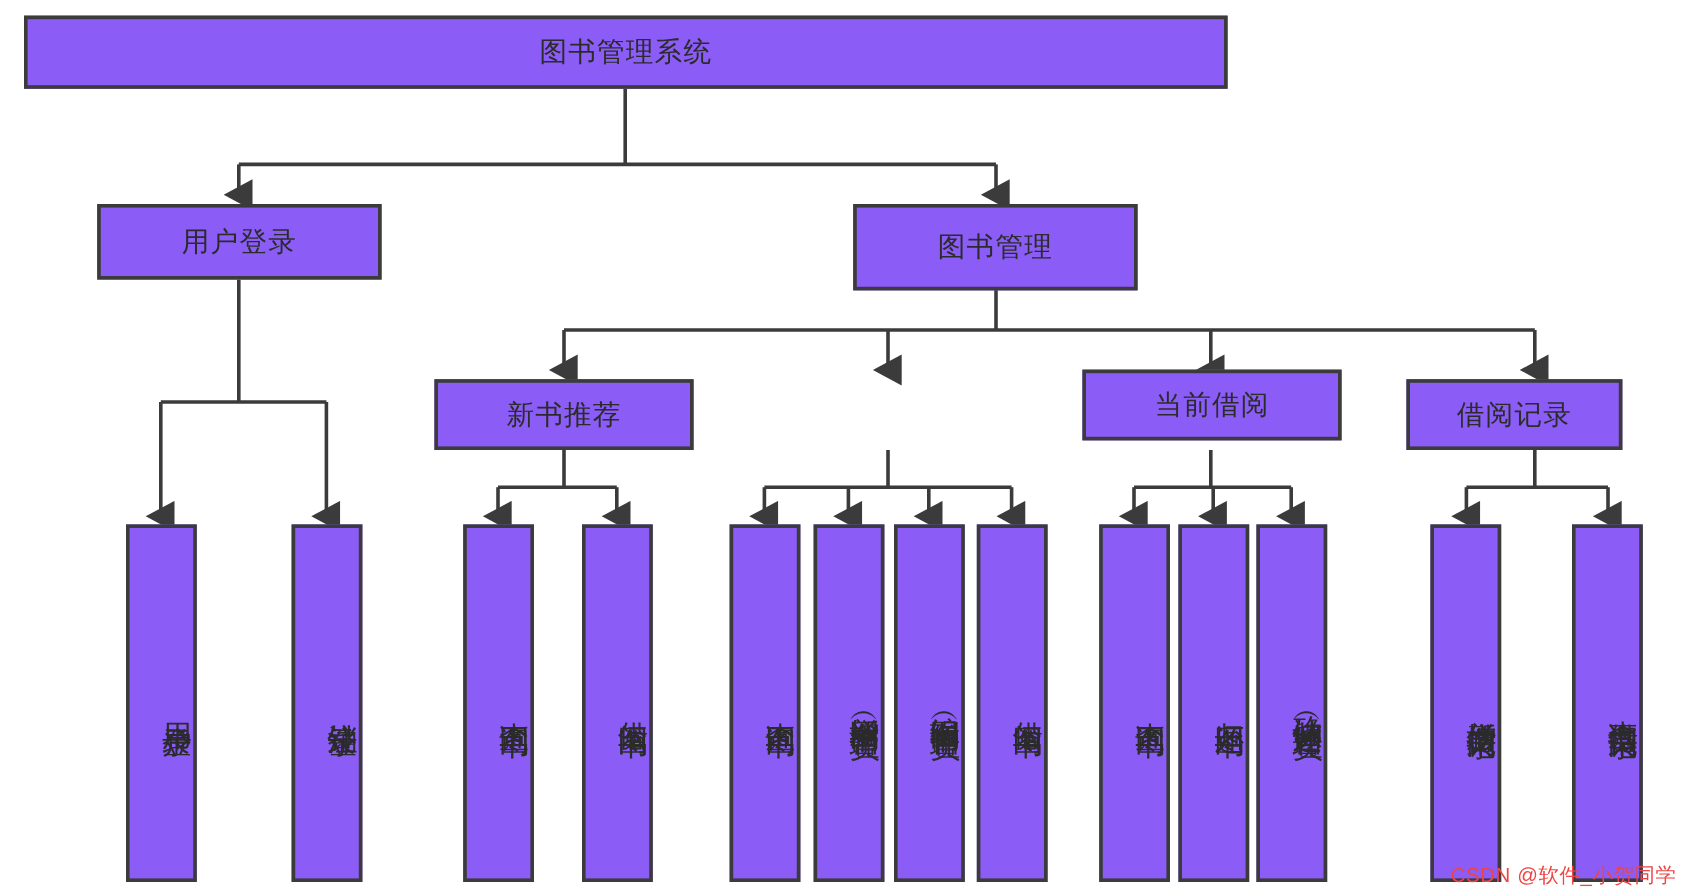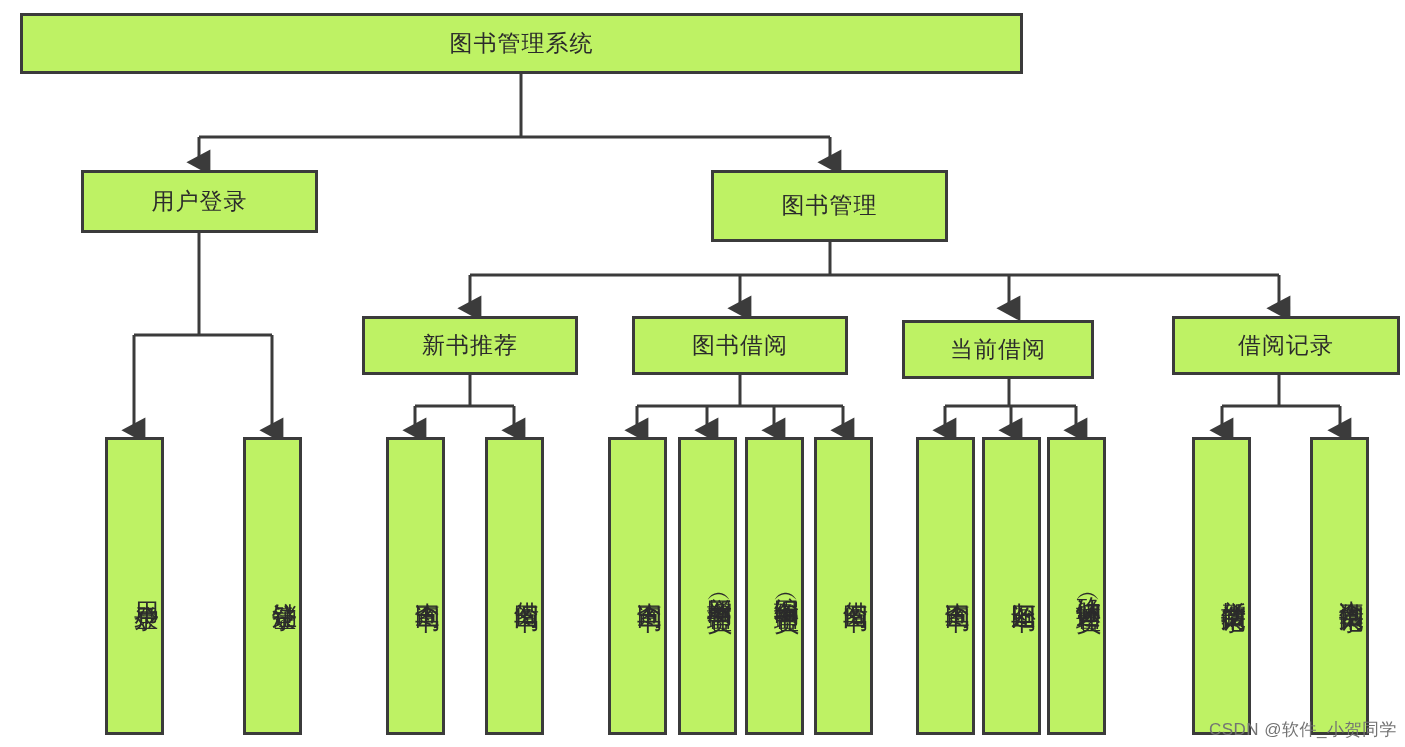--- a/index.html
+++ b/index.html
@@ -21,21 +21,21 @@
     position: absolute;
     left: 0;
     top: 0;
     width: 1405px;
     height: 747px;
     pointer-events: none;
   }
   .node {
     position: absolute;
     box-sizing: border-box;
-    background: #bef264;
+    background: #8b5cf6;
     border: 3px solid #3b3b3b;
     display: flex;
     align-items: center;
     justify-content: center;
     color: #2b2b2b;
   }
   .node.horiz {
     font-size: 23px;
     letter-spacing: 1px;
     line-height: 1.2;
@@ -53,21 +53,21 @@
   .node.vert > span {
     writing-mode: vertical-rl;
     text-orientation: upright;
     display: block;
   }
   .watermark {
     position: absolute;
     right: 8px;
     bottom: 6px;
     font-size: 17px;
-    color: #737373;
+    color: #ef4444;
     letter-spacing: 0.5px;
     white-space: nowrap;
   }
 </style>
 </head>
 <body>
 
 <div id="canvas">
 
   <svg class="edges" viewBox="0 0 1405 747">
@@ -127,27 +127,24 @@
   <div class="node horiz" style="left:81px; top:170px; width:237px; height:63px;">
     <span>用户登录</span>
   </div>
   <div class="node horiz" style="left:711px; top:170px; width:237px; height:72px;">
     <span>图书管理</span>
   </div>
 
   <div class="node horiz" style="left:362px; top:316px; width:216px; height:59px;text-align:right;">
     <span>新书推荐</span>
   </div>
-  <div class="node horiz" style="left:632px; top:316px; width:216px; height:59px;">
-    <span>图书借阅</span>
-  </div>
-  <div class="node horiz" style="left:902px; top:320px; width:192px; height:59px;">
+  <div class="node horiz" style="left:902px; top:308px; width:216px; height:59px;">
     <span>当前借阅</span>
   </div>
-  <div class="node horiz" style="left:1172px; top:316px; width:228px; height:59px;">
+  <div class="node horiz" style="left:1172px; top:316px; width:180px; height:59px;">
     <span>借阅记录</span>
   </div>
 
   <div class="node vert" style="left:105px; top:437px; width:59px; height:298px;">
     <span>用户登录</span>
   </div>
   <div class="node vert" style="left:243px; top:437px; width:59px; height:298px;">
     <span>注销登录</span>
   </div>
 

